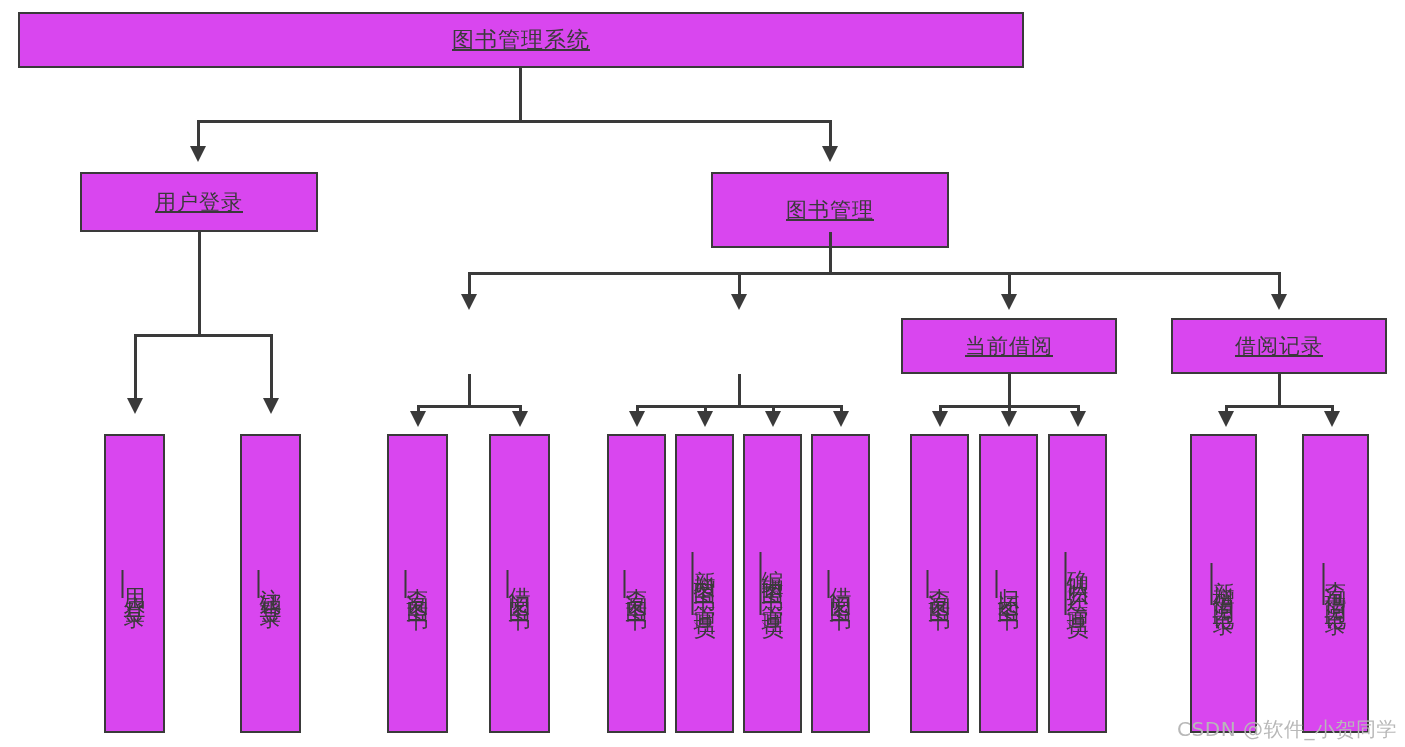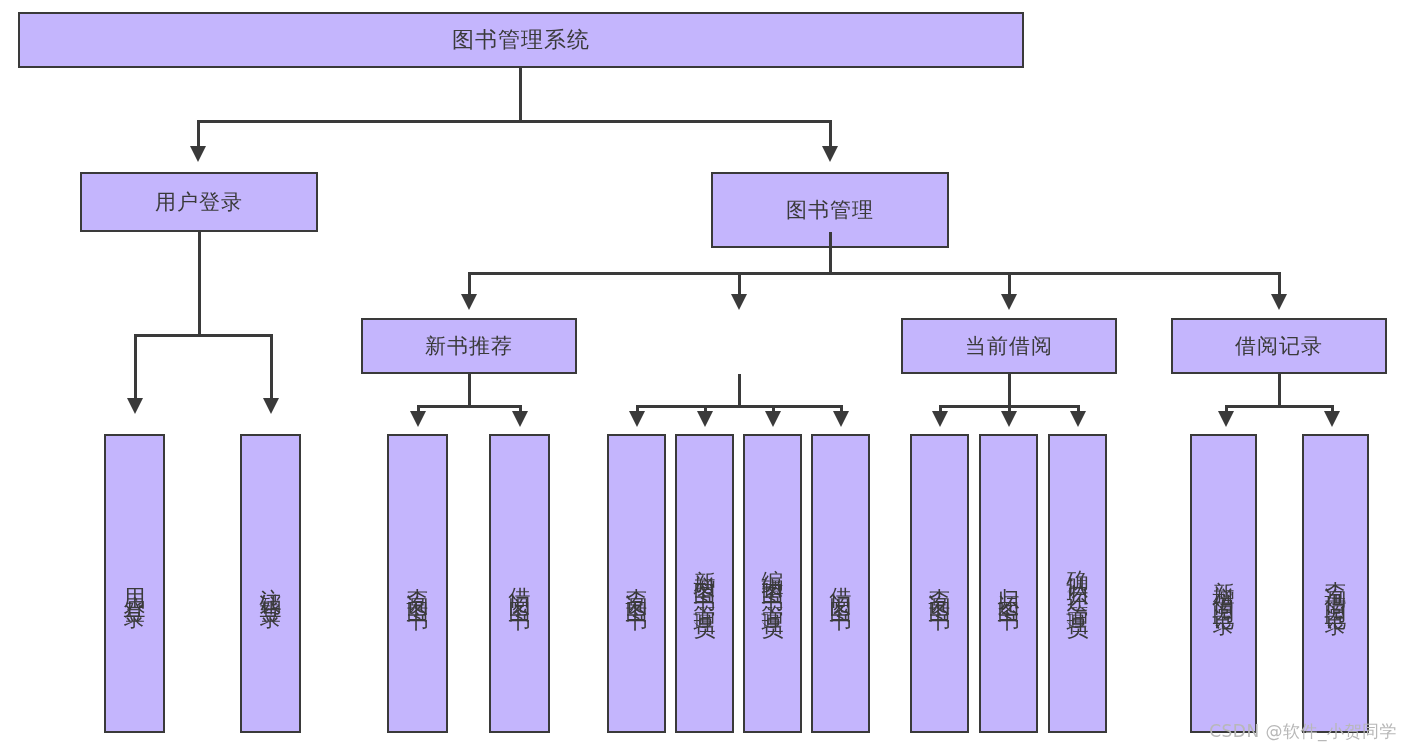--- a/index.html
+++ b/index.html
@@ -12,26 +12,27 @@
     position:relative;
     width:1405px;
     height:747px;
     background:#ffffff;
     overflow:hidden;
   }
   
   .node{
     position:absolute;
     box-sizing:border-box;
-    background:#c4b5fd;
+    background:#d946ef;
     border:2.5px solid #3a3a3a;
     display:flex;
     align-items:center;
     justify-content:center;
     color:#3a3a3a;
+    text-decoration:underline;
   }
   .node .label{
     display:block;
     text-align:center;
     line-height:1.18;
     white-space:nowrap;
   }
   
   .node.h .label{
     font-size:21px;
@@ -64,21 +65,21 @@
     width:0;height:0;
     border-left:8px solid transparent;
     border-right:8px solid transparent;
     border-top:16px solid #3a3a3a;
   }
   
   #watermark{
     position:absolute;
     right:8px;
     bottom:4px;
-    font-size:17px;
+    font-size:20px;
     color:#b8b8b8;
     letter-spacing:0.5px;
     white-space:nowrap;
     pointer-events:none;
   }
 </style>
 </head>
 <body>
 
 <div id="diagram">
@@ -115,23 +116,20 @@
   <div class="conn hline" style="left:468px;top:272px;width:812px;"></div>
   <div class="conn vline" style="left:468px;top:272px;height:24px;"></div>
   <div class="conn vline" style="left:738px;top:272px;height:24px;"></div>
   <div class="conn vline" style="left:1008px;top:272px;height:24px;"></div>
   <div class="conn vline" style="left:1278px;top:272px;height:24px;"></div>
   <div class="arrow" style="left:461px;top:294px;"></div>
   <div class="arrow" style="left:731px;top:294px;"></div>
   <div class="arrow" style="left:1001px;top:294px;"></div>
   <div class="arrow" style="left:1271px;top:294px;"></div>
 
-  <div class="node h" id="node-new-book" style="left:361px;top:318px;width:216px;height:56px;">
-    <span class="label">新书推荐</span>
-  </div>
   <div class="node h" id="node-borrow-record" style="left:1171px;top:318px;width:216px;height:56px;">
     <span class="label">借阅记录</span>
   </div>
   <div class="node h" id="node-current-borrow" style="left:901px;top:318px;width:216px;height:56px;">
     <span class="label">当前借阅</span>
   </div>
 
   <div class="conn vline" style="left:468px;top:374px;height:31px;"></div>
   <div class="conn hline" style="left:417px;top:405px;width:105px;"></div>
   <div class="conn vline" style="left:417px;top:405px;height:8px;"></div>

